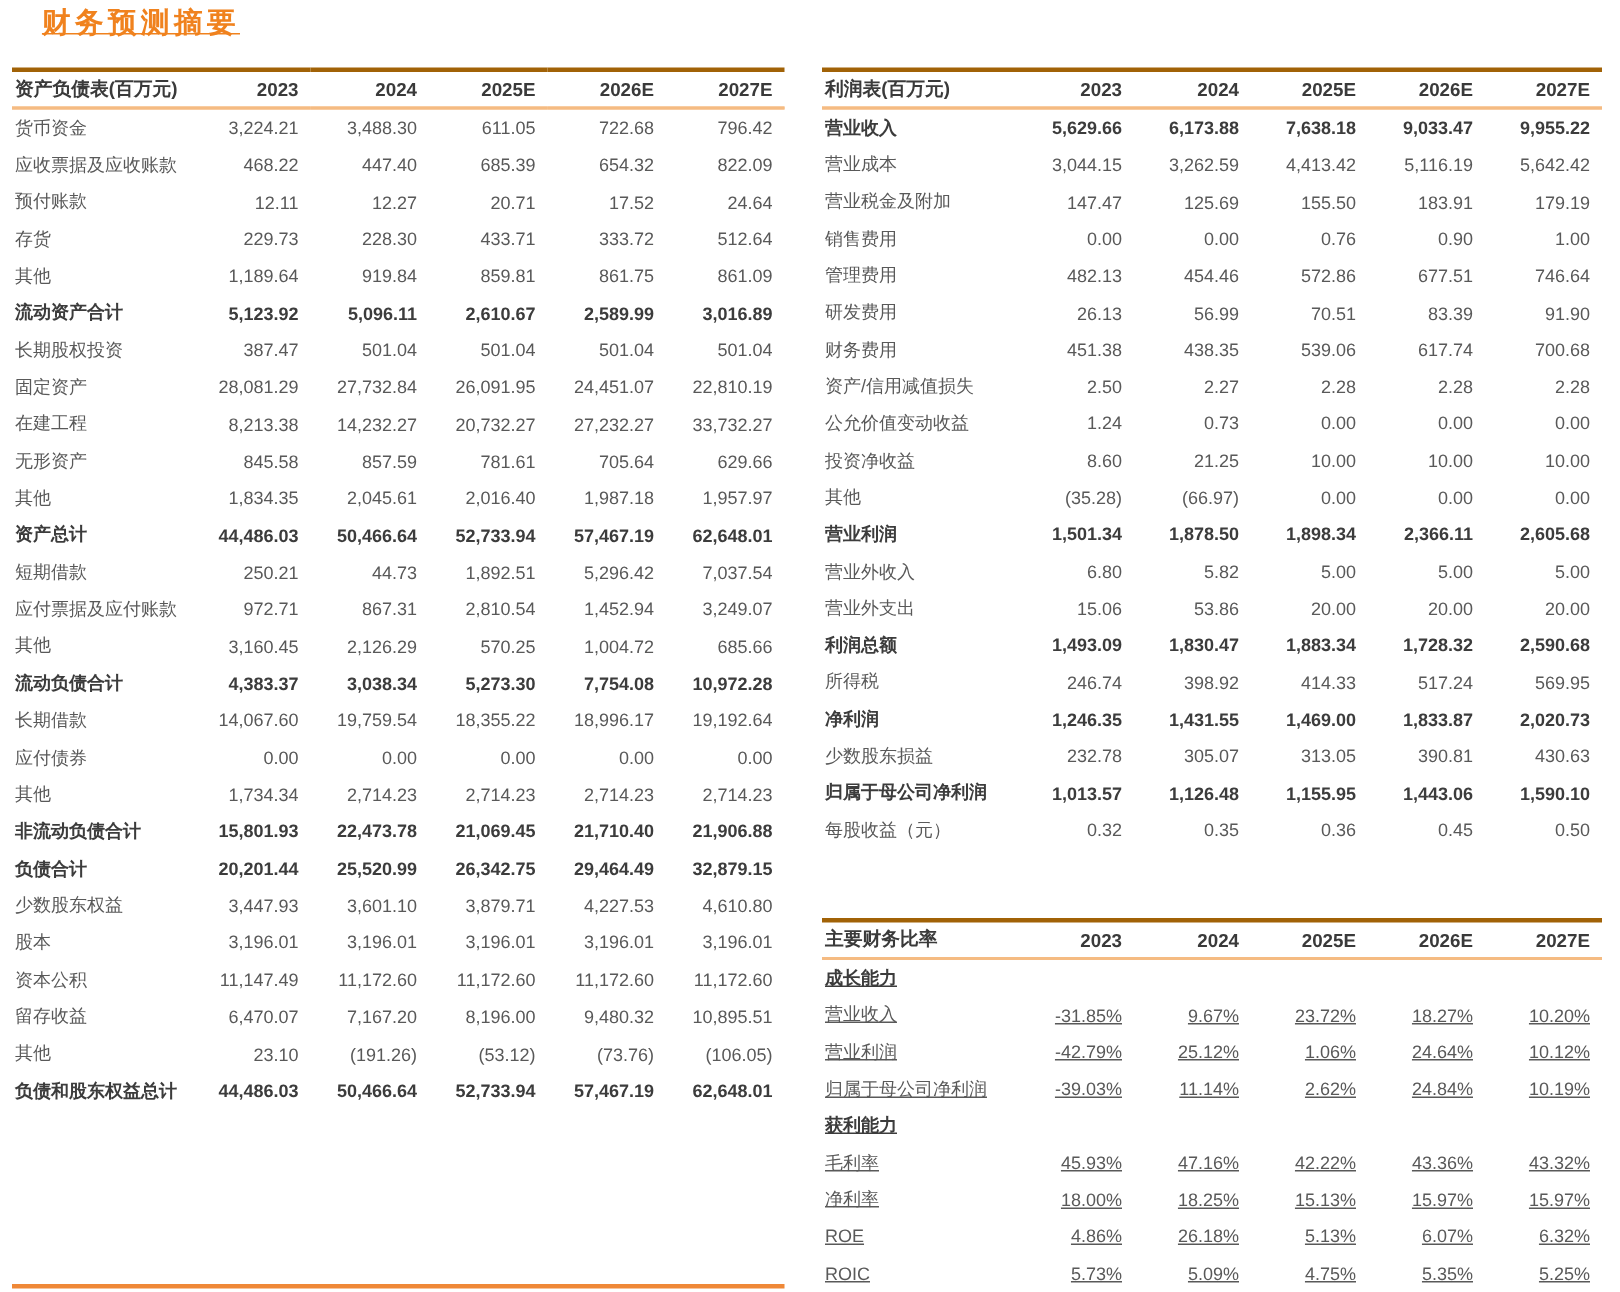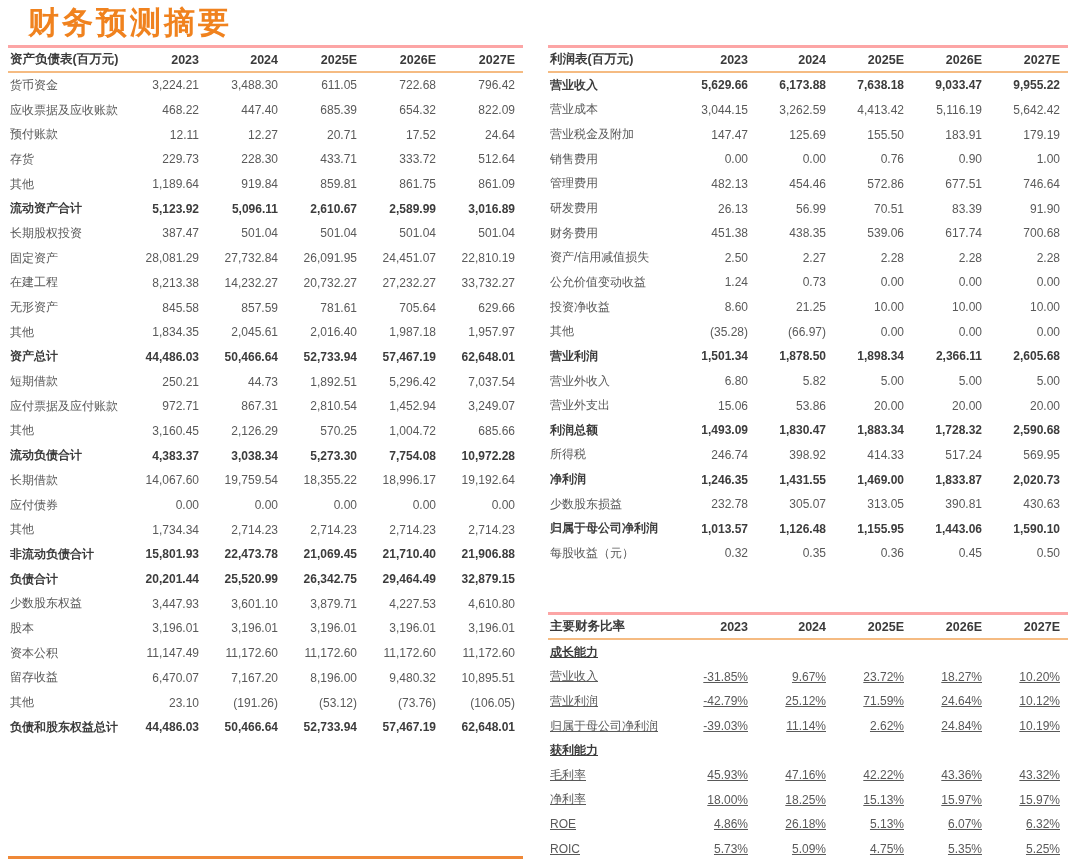--- a/index.html
+++ b/index.html
@@ -3,28 +3,28 @@
 <meta charset="utf-8">
 <style>
   html,body{margin:0;padding:0;}
   body{
     width:1080px;height:861px;position:relative;overflow:hidden;
     background:#ffffff;
     font-family:"Liberation Sans","DejaVu Sans",sans-serif;
   }
   .page-title{
     position:absolute;left:28px;top:2px;
-    font-size:31px;font-weight:bold;color:#F0821E;letter-spacing:3px;
+    font-size:19px;font-weight:bold;color:#F0821E;letter-spacing:3px;text-decoration:underline;
   }
   table.fin{
     position:absolute;border-collapse:collapse;table-layout:fixed;
   }
   table.fin th{
     height:23px;
-    border-top:3px solid #fca5a5;
+    border-top:3px solid #a16207;
     border-bottom:2px solid #F5BB82;
     font-size:12.5px;font-weight:bold;color:#3A3A3A;
     padding:0;vertical-align:middle;white-space:nowrap;
   }
   table.fin th.lbl{text-align:left;padding-left:2px;}
   table.fin th.num{text-align:right;padding-right:8px;}
   table.fin td{
     font-size:12px;color:#595959;
     padding:0;vertical-align:middle;white-space:nowrap;overflow:hidden;
   }
@@ -500,21 +500,21 @@
         <td class="num">-31.85%</td>
         <td class="num">9.67%</td>
         <td class="num">23.72%</td>
         <td class="num">18.27%</td>
         <td class="num">10.20%</td>
       </tr>
       <tr>
         <td class="lbl">营业利润</td>
         <td class="num">-42.79%</td>
         <td class="num">25.12%</td>
-        <td class="num">71.59%</td>
+        <td class="num">1.06%</td>
         <td class="num">24.64%</td>
         <td class="num">10.12%</td>
       </tr>
       <tr>
         <td class="lbl">归属于母公司净利润</td>
         <td class="num">-39.03%</td>
         <td class="num">11.14%</td>
         <td class="num">2.62%</td>
         <td class="num">24.84%</td>
         <td class="num">10.19%</td>

